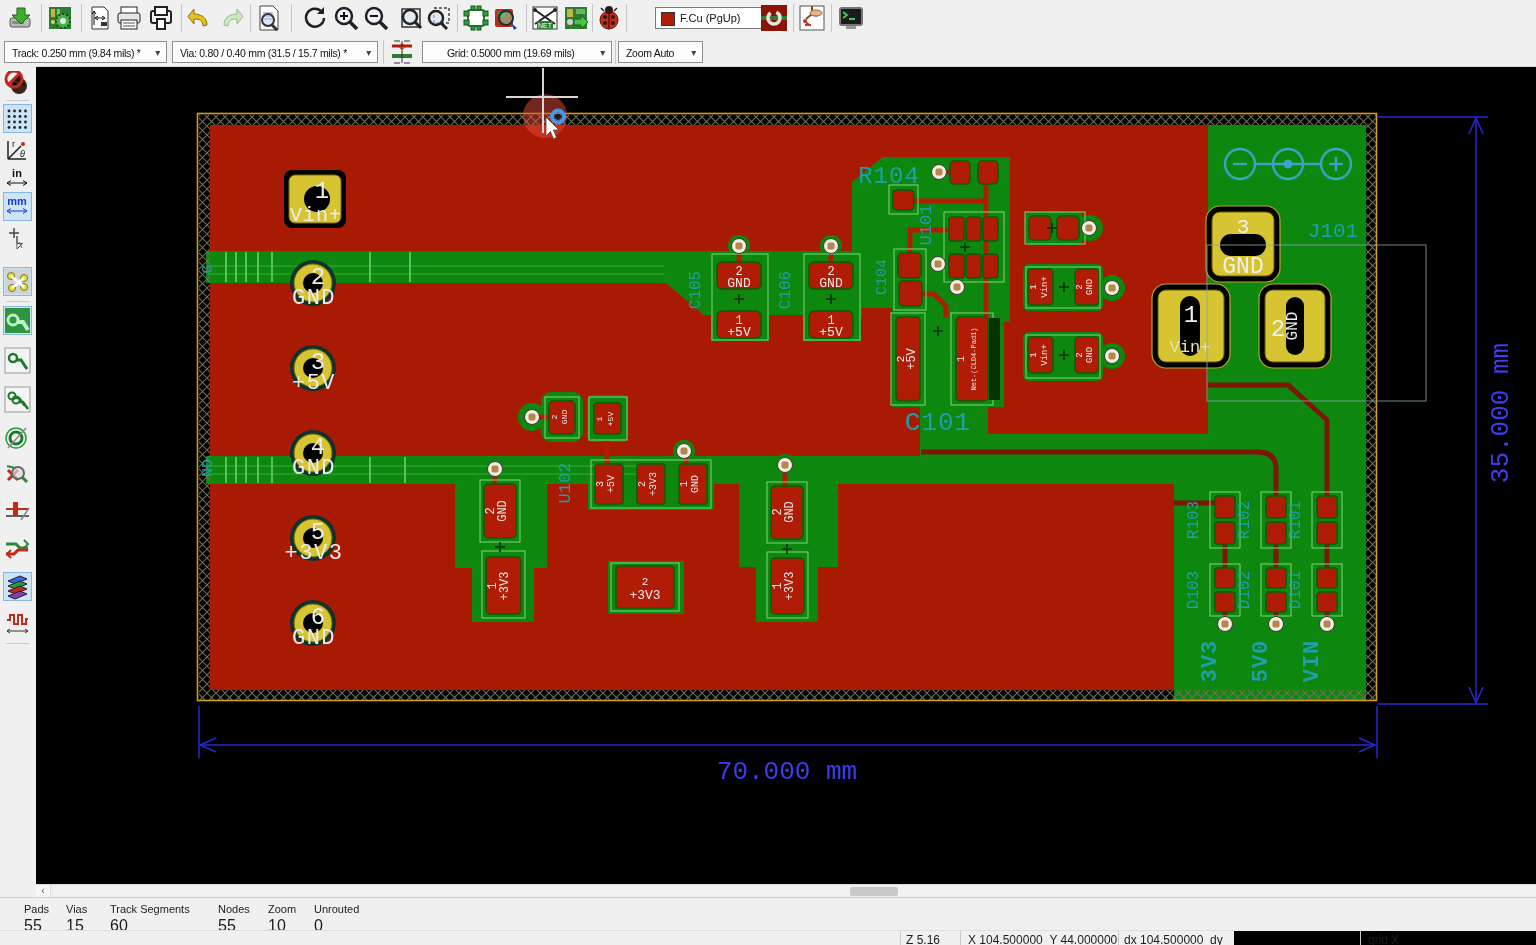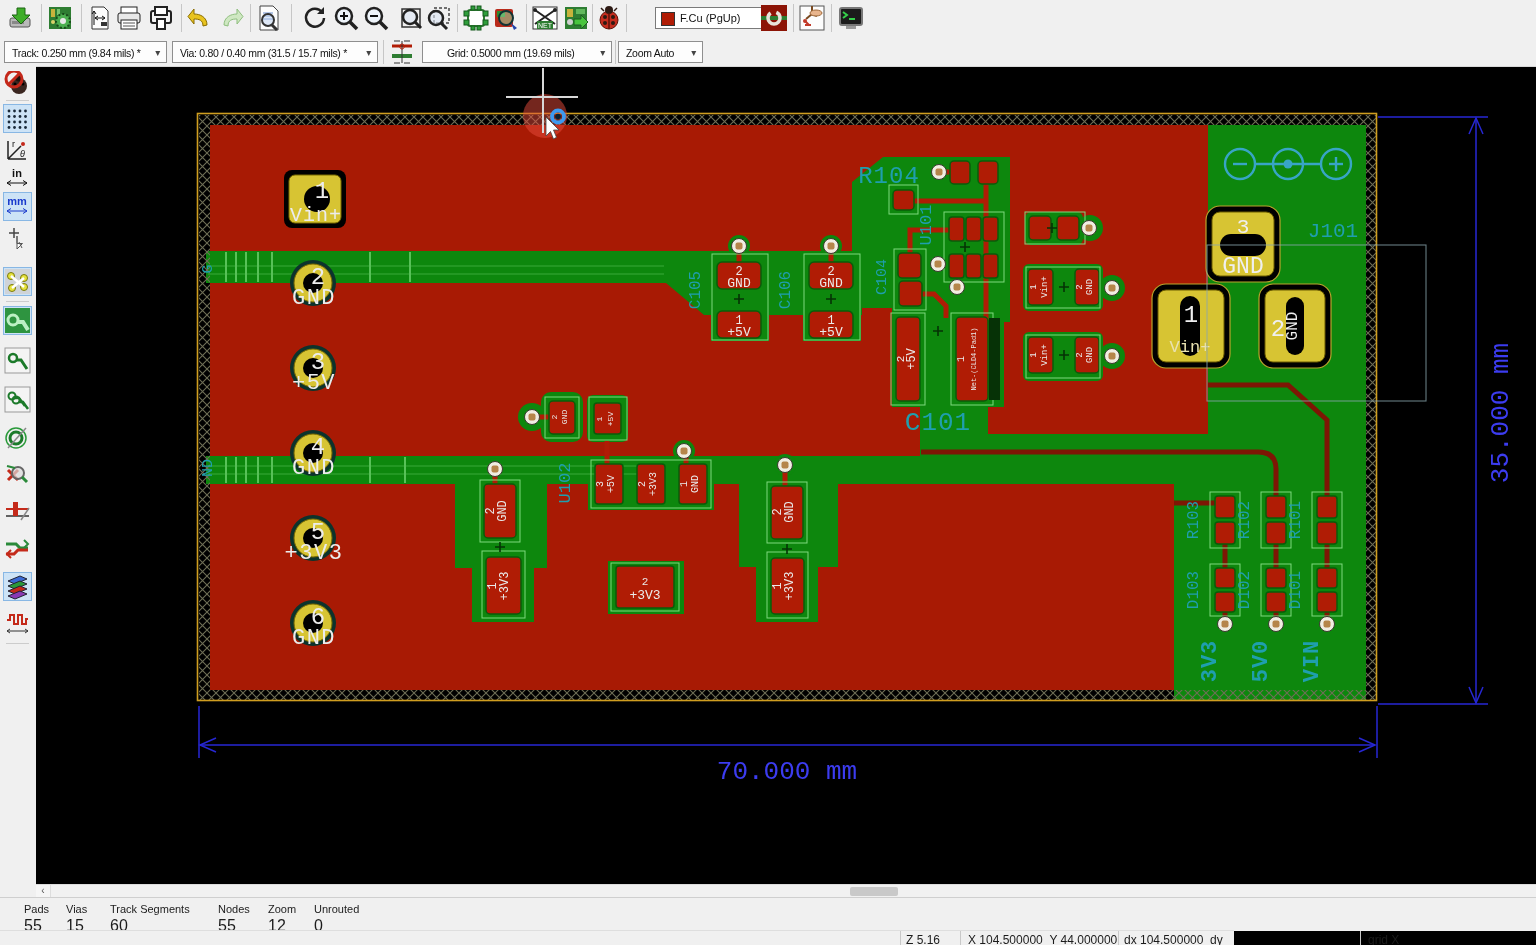--- a/index.html
+++ b/index.html
@@ -681,21 +681,21 @@
 <div id="status1">
 <span class="f1" style="left:24px">Pads</span>
     <span class="f2" style="left:24px">55</span>
 <span class="f1" style="left:66px">Vias</span>
     <span class="f2" style="left:66px">15</span>
 <span class="f1" style="left:110px">Track Segments</span>
     <span class="f2" style="left:110px">60</span>
 <span class="f1" style="left:218px">Nodes</span>
     <span class="f2" style="left:218px">55</span>
 <span class="f1" style="left:268px">Zoom</span>
-    <span class="f2" style="left:268px">12</span>
+    <span class="f2" style="left:268px">10</span>
 <span class="f1" style="left:314px">Unrouted</span>
     <span class="f2" style="left:314px">0</span>
 </div>
 <div id="status2">
 <span class="s2t" style="left:906px">Z 5.16</span>
 <span class="s2t" style="left:968px">X 104.500000&nbsp;&nbsp;Y 44.000000</span>
 <span class="s2t" style="left:1124px">dx 104.500000&nbsp;&nbsp;dy 44.000000&nbsp;&nbsp;dist 113.385</span>
 <span class="s2t" style="left:1368px">grid X 0.500000&nbsp;&nbsp;Y 0.500000</span>
 <div class="s2s" style="left:900px"></div>
     <div class="s2s" style="left:960px"></div>

